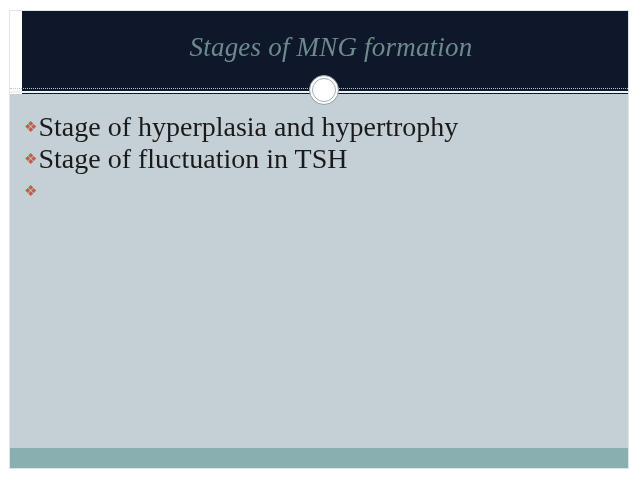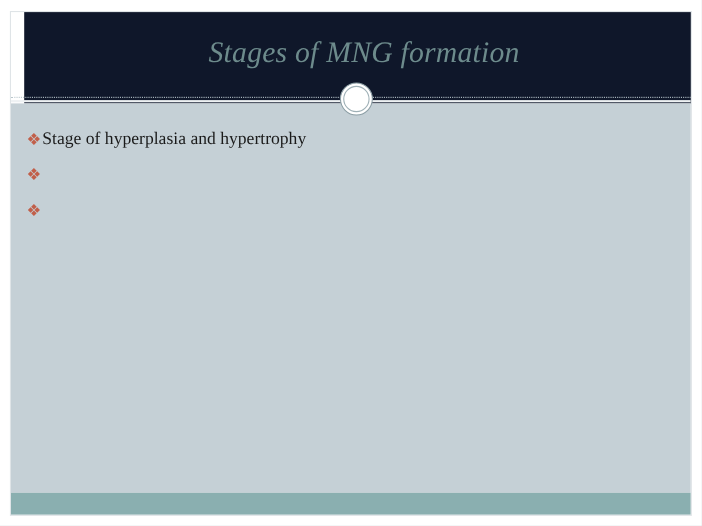--- a/index.html
+++ b/index.html
@@ -123,21 +123,21 @@
     flex: 0 0 auto;
     font-family: "DejaVu Sans", sans-serif;
     font-size: 15px;
     line-height: 32px;
     color: #c15f4a;
     margin-right: 1px;
   }
   .bullet-text {
     flex: 0 0 auto;
     font-family: "Liberation Serif", serif;
-    font-size: 16px;
+    font-size: 28px;
     line-height: 32px;
     color: #1a1a1a;
   }
 
   
   .footer-band {
     position: absolute;
     left: 0;
     bottom: 0;
     width: 100%;
@@ -159,20 +159,21 @@
   <div class="circle-ornament"></div>
 
   <div class="body-panel">
     <ul class="bullet-list">
       <li class="bullet-item">
         <span class="bullet-glyph">❖</span>
         <span class="bullet-text">Stage of hyperplasia and hypertrophy</span>
       </li>
       <li class="bullet-item">
         <span class="bullet-glyph">❖</span>
+        <span class="bullet-text">Stage of fluctuation in TSH</span>
       </li>
       <li class="bullet-item">
         <span class="bullet-glyph">❖</span>
       </li>
     </ul>
   </div>
 
   <div class="footer-band"></div>
 
 </div>

